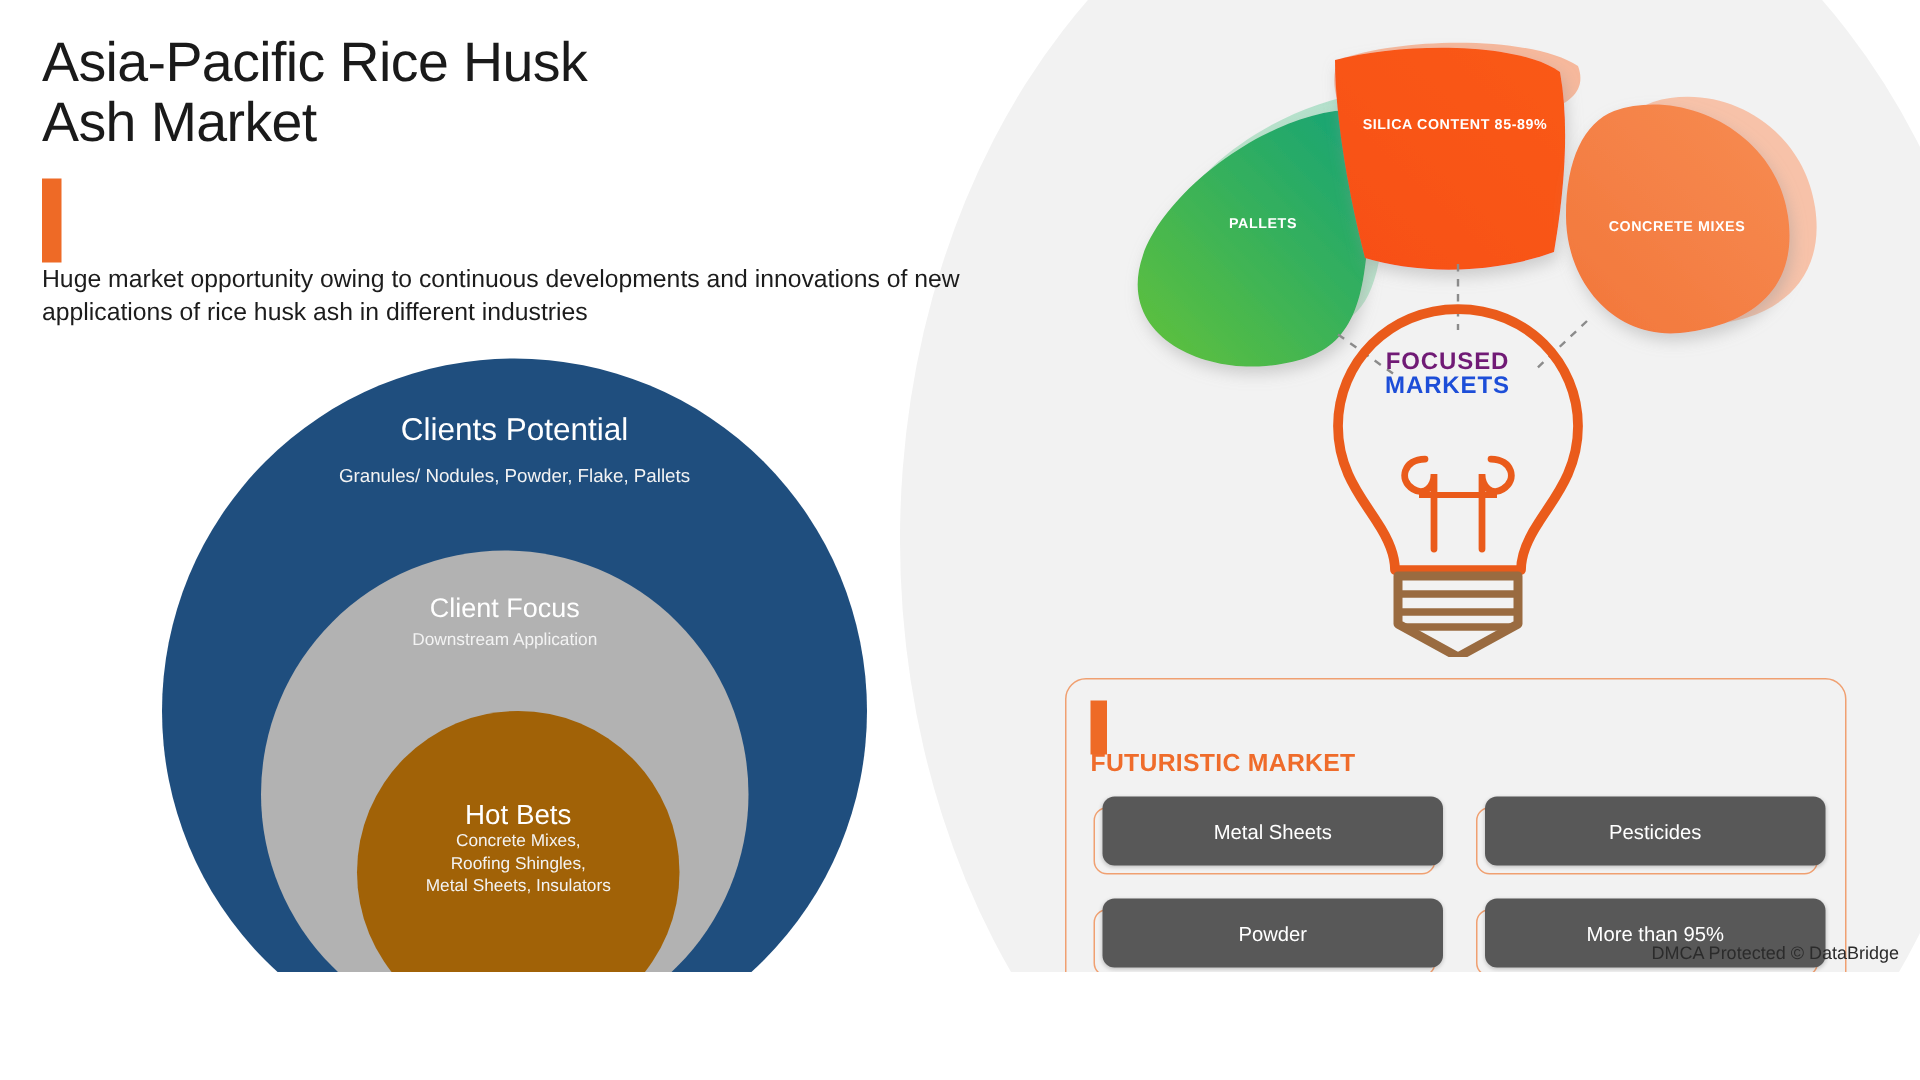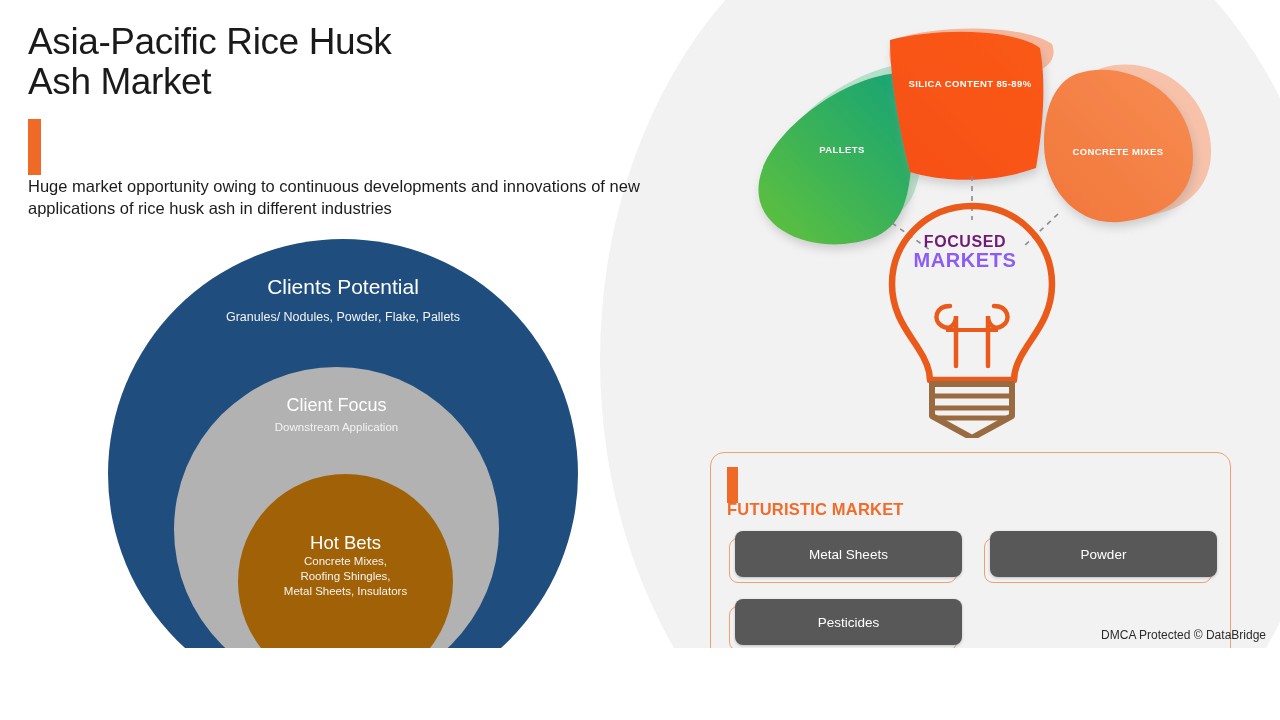--- a/index.html
+++ b/index.html
@@ -58,21 +58,21 @@
   .blob-label{
     position:absolute; color:#ffffff; font-weight:700;
     font-size:9.5px; letter-spacing:0.4px; text-align:center;
     white-space:nowrap; z-index:3;
   }
   .bulb-text{
     position:absolute; text-align:center; z-index:4;
     left:155px; top:215px; width:140px;
   }
   .bulb-l1{ font-size:16px; font-weight:700; color:#701a75; letter-spacing:0.6px; }
-  .bulb-l2{ font-size:20px; font-weight:700; color:#8b5cf6; letter-spacing:0.6px; margin-top:-2px; }
+  .bulb-l2{ font-size:16px; font-weight:700; color:#1d4ed8; letter-spacing:0.6px; margin-top:-2px; }
 
   
   .panel{
     position:absolute; left:710px; top:452px; width:521px; height:215px;
     border:1px solid #f0a071; border-radius:14px; z-index:6;
     background:transparent;
   }
   .panel-head{ display:flex; align-items:flex-start; padding:14px 0 0 16px;flex-direction:column; }
   .panel-bar{ width:11px; min-width:11px; height:36px; background:#ee6a26; margin-right:7px; }
   .panel-titles{ margin-top:-2px; }
@@ -224,24 +224,28 @@
       </div>
     </div>
 
     <div class="cards">
       <div class="card-wrap">
         <div class="card-ghost"></div>
         <div class="card">Metal Sheets</div>
       </div>
       <div class="card-wrap">
         <div class="card-ghost"></div>
+        <div class="card">Pesticides</div>
+      </div>
+      <div class="card-wrap">
+        <div class="card-ghost"></div>
         <div class="card">Powder</div>
       </div>
       <div class="card-wrap">
         <div class="card-ghost"></div>
-        <div class="card">Pesticides</div>
+        <div class="card">More than 95%</div>
       </div>
     </div>
   </div>
 
   <div class="footer">DMCA Protected © DataBridge</div>
 
 </div>
 
 </body></html>

